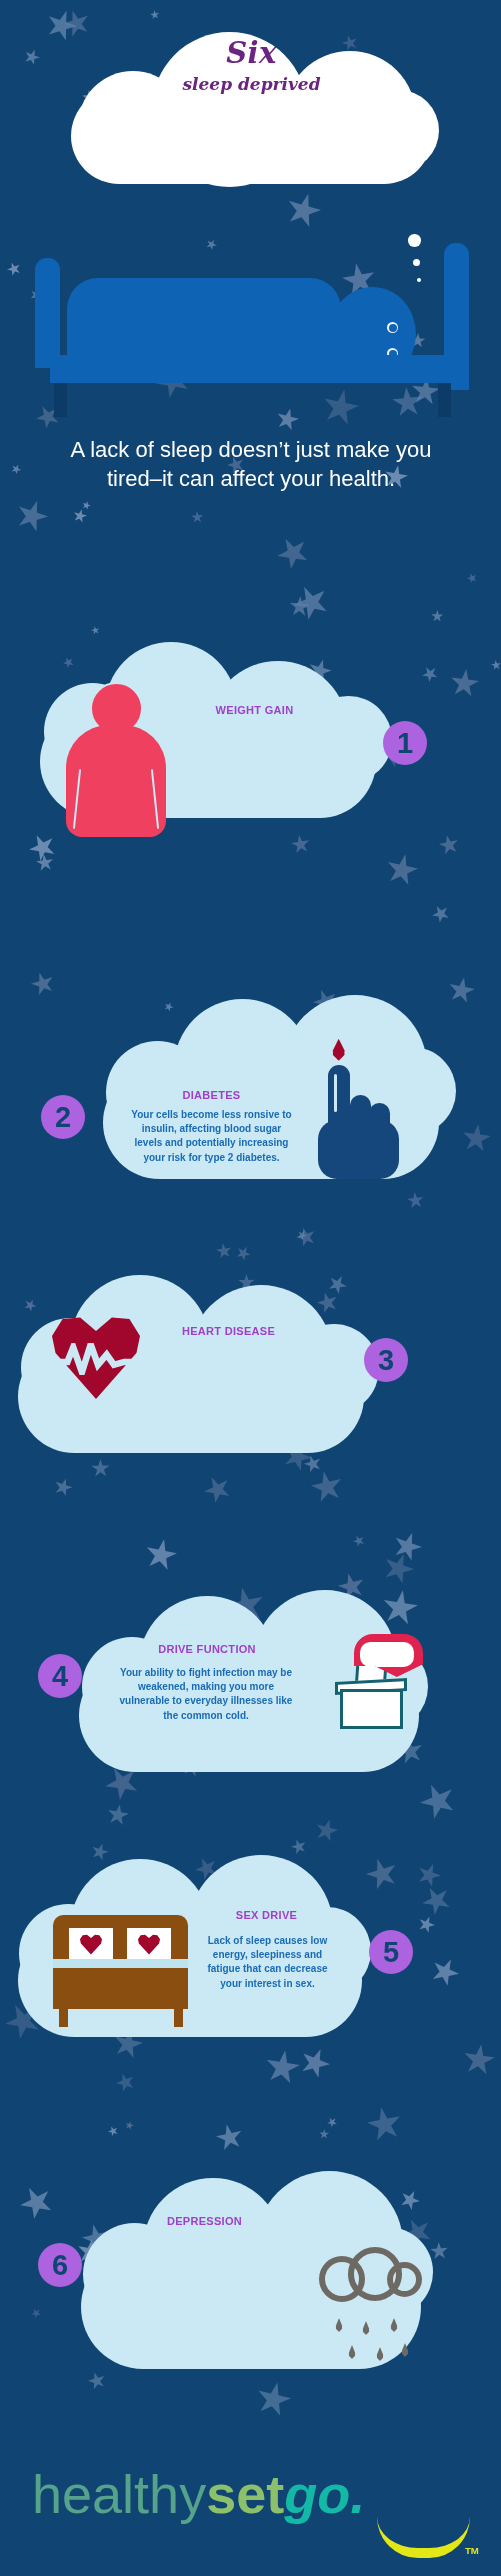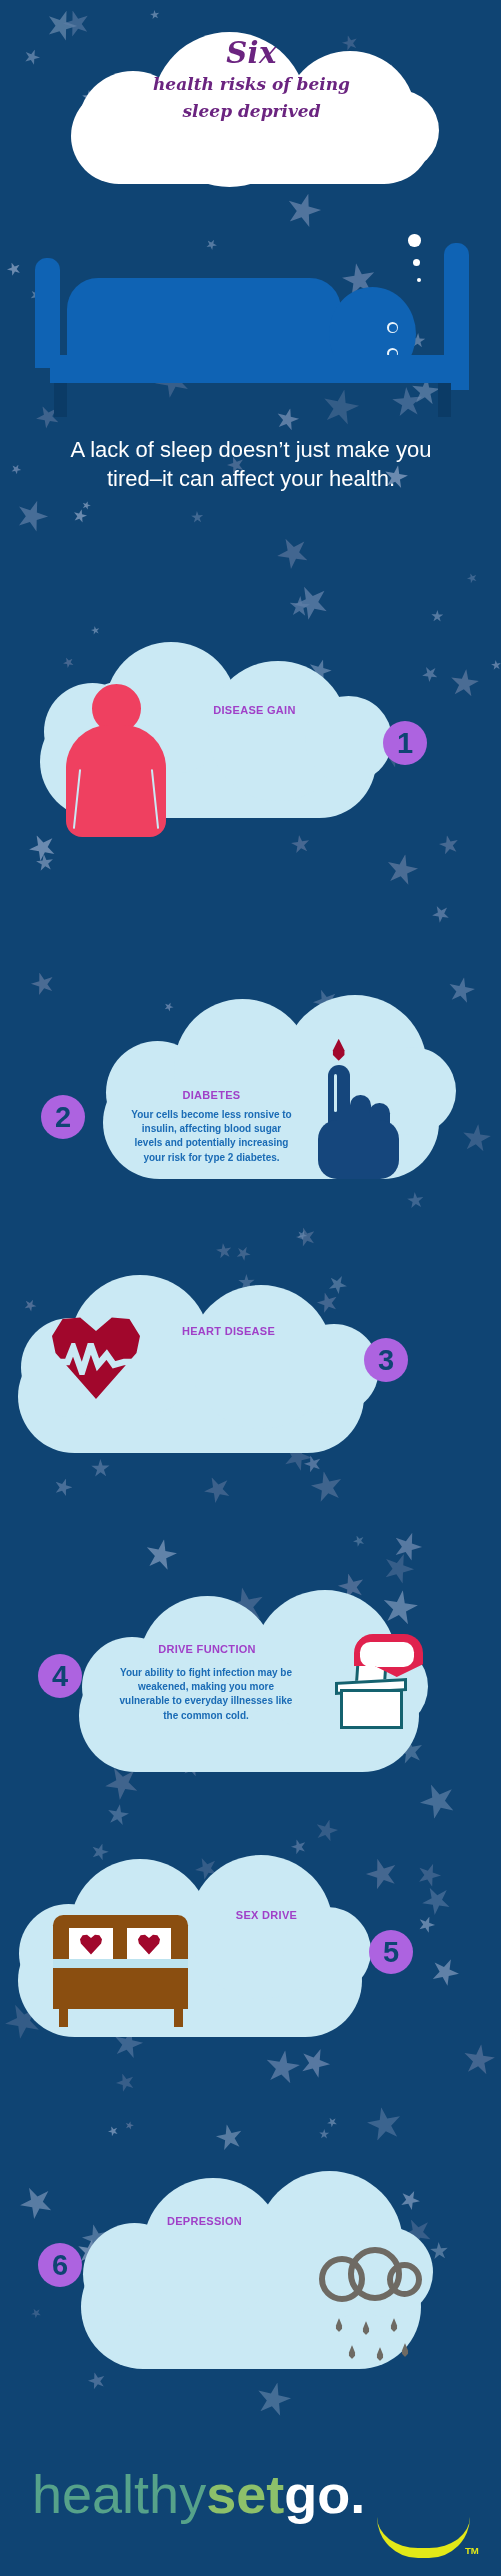--- a/index.html
+++ b/index.html
@@ -144,21 +144,21 @@
   .rain .drop { position:absolute; width:8px; height:14px; background:#6e6a63;
                 border-radius:50% 50% 50% 50% / 64% 64% 36% 36%;
                 clip-path: polygon(50% 0%, 88% 54%, 88% 76%, 50% 100%, 12% 76%, 12% 54%); }
 
   
   #footer { position:absolute; left:0; top:2429px; width:502px; height:147px; }
   #logo { position:absolute; left:32px; top:38px; font-size:54px; line-height:1;
           font-family:"Liberation Sans", sans-serif; font-weight:400; white-space:nowrap; }
   #logo .healthy { color:#56a28a; }
   #logo .set { color:#8dc06a; font-weight:bold; }
-  #logo .go { color:#ffffff; font-weight:bold; }
+  #logo .go { color:#14b8a6; font-weight:bold;font-style:italic; }
   #smile { position:absolute; left:377px; top:88px; width:93px; height:41px;
            border-bottom:10.3px solid #e2e818; border-radius:0 0 52px 52px; }
   #tm { position:absolute; left:465px; top:116px; font-size:9.6px; color:#e2e818; font-weight:bold; }
 </style>
 </head>
 <body>
 
 <div id="page">
 
   <div id="stars">
@@ -316,21 +316,20 @@
 
   <div class="cloud" id="title-cloud">
     <div class="lobe base"></div>
     <div class="lobe l1"></div>
     <div class="lobe l2"></div>
     <div class="lobe l3"></div>
     <div class="lobe l4"></div>
   </div>
   <div id="title-text">
     <div class="t1">Six</div>
-    <div class="t2">health risks of being</div>
     <div class="t2">sleep deprived</div>
   </div>
 
   <div id="bed">
     <div class="headboard"></div>
     <div class="blanket"></div>
     <div class="body"></div>
     <div class="eye e1">
         <i></i>
       </div>
@@ -355,21 +354,21 @@
       <div class="lobe" style="left:65px;top:0;    width:132px;height:132px;"></div>
       <div class="lobe" style="left:168px;top:19px;width:140px;height:140px;"></div>
       <div class="lobe" style="left:265px;top:54px;width:87px;height:87px;"></div>
     </div>
     <div class="ico person" style="left:66px;top:93px;width:103px;height:156px;">
       <div class="head"></div>
         <div class="torso"></div>
         <div class="arml"></div>
         <div class="armr"></div>
     </div>
-    <div class="heading" style="left:177px;top:115px;width:155px;">DISEASE GAIN</div>
+    <div class="heading" style="left:177px;top:115px;width:155px;">WEIGHT GAIN</div>
     <div class="badge" style="left:383px;top:132px;">1</div>
   </div>
 
   <div class="risk" style="top:861px;height:250px;">
     <div class="risk-cloud" style="left:103px;top:134px;width:336px;height:184px;">
       <div class="lobe" style="left:0;   top:71px; width:336px;height:113px;border-radius:57px;"></div>
       <div class="lobe" style="left:2.9px; top:46px; width:103px;height:103px;"></div>
       <div class="lobe" style="left:71px;top:4.4px;  width:137px;height:137px;"></div>
       <div class="lobe" style="left:180px;top:0;   width:144px;height:144px;"></div>
       <div class="lobe" style="left:265px;top:52px;width:88px;height:88px;"></div>
@@ -441,20 +440,21 @@
       <div class="p p1"></div>
         <div class="p p2"></div>
       <div class="hrt h1"></div>
       <div class="hrt h2"></div>
       <div class="mat"></div>
         <div class="base"></div>
       <div class="lg lg1"></div>
         <div class="lg lg2"></div>
     </div>
     <div class="heading" style="left:193px;top:172px;width:147px;">SEX DRIVE</div>
+    <div class="body" style="left:199px;top:197px;width:137px;">Lack of sleep causes low energy, sleepiness and fatigue that can decrease your interest in sex.</div>
     <div class="badge" style="left:369px;top:193px;">5</div>
   </div>
 
   <div class="risk" style="top:2031px;height:265px;">
     <div class="risk-cloud" style="left:81px;top:140px;width:340px;height:197px;">
       <div class="lobe" style="left:0;   top:74px;width:340px;height:124px;border-radius:62px;"></div>
       <div class="lobe" style="left:1.5px; top:52px; width:103px;height:103px;"></div>
       <div class="lobe" style="left:62px;top:7.4px; width:140px;height:140px;"></div>
       <div class="lobe" style="left:175px;top:0;   width:147px;height:147px;"></div>
       <div class="lobe" style="left:262px;top:56px;width:90px;height:90px;"></div>

